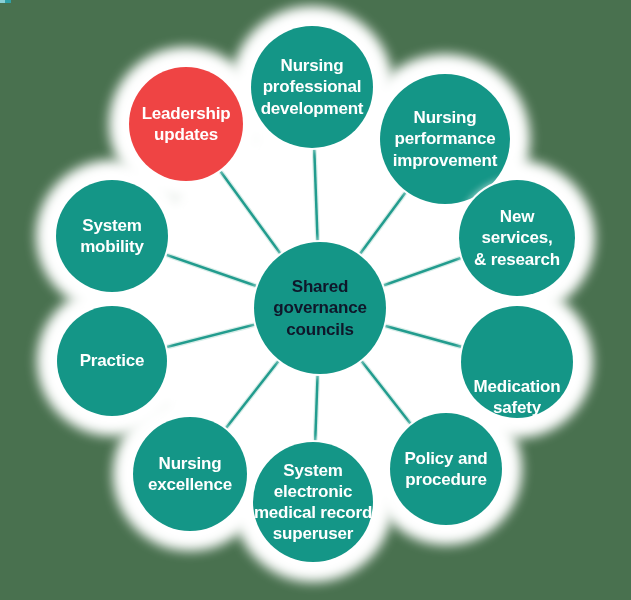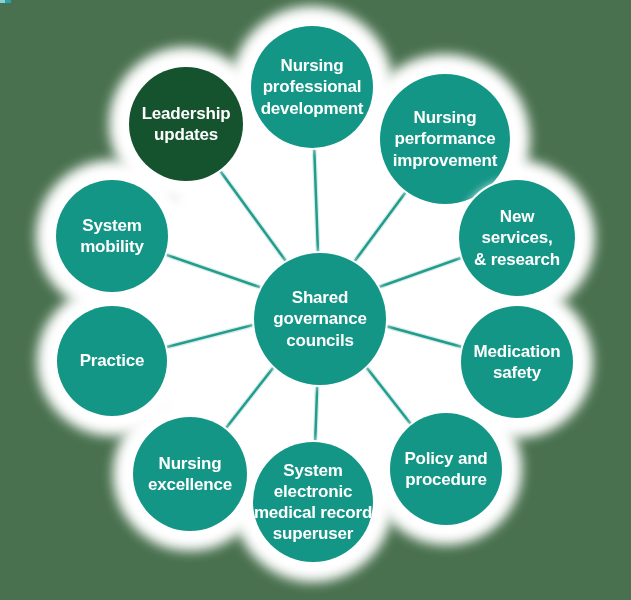--- a/index.html
+++ b/index.html
@@ -65,41 +65,41 @@
       <line x1="320" y1="308" x2="313" y2="502" stroke="#229C8E" stroke-width="2.5"></line>
       <line x1="320" y1="308" x2="190" y2="474" stroke="#D7EDE8" stroke-width="5"></line>
       <line x1="320" y1="308" x2="190" y2="474" stroke="#229C8E" stroke-width="2.5"></line>
       <line x1="320" y1="308" x2="112" y2="361" stroke="#D7EDE8" stroke-width="5"></line>
       <line x1="320" y1="308" x2="112" y2="361" stroke="#229C8E" stroke-width="2.5"></line>
       <line x1="320" y1="308" x2="112" y2="236" stroke="#D7EDE8" stroke-width="5"></line>
       <line x1="320" y1="308" x2="112" y2="236" stroke="#229C8E" stroke-width="2.5"></line>
       <line x1="320" y1="308" x2="186" y2="124" stroke="#D7EDE8" stroke-width="5"></line>
       <line x1="320" y1="308" x2="186" y2="124" stroke="#229C8E" stroke-width="2.5"></line>
     </svg>
-    <div class="node" style="left: 254px; top: 253px; width: 132px; height: 132px; background: rgb(20, 150, 135); color: #ffffff; text-align: center;">
+    <div class="node" style="left: 254px; top: 242px; width: 132px; height: 132px; background: rgb(20, 150, 135); color: #0f172a; text-align: center;">
       <span class="line">Shared</span>
       <span class="line">governance</span>
       <span class="line">councils</span>
     </div>
     <div class="node" style="left: 251px; top: 26px; width: 122px; height: 122px; background: rgb(20, 150, 135); color: rgb(255, 255, 255);">
       <span class="line">Nursing</span>
       <span class="line">professional</span>
       <span class="line">development</span>
     </div>
     <div class="node" style="left: 380px; top: 74px; width: 130px; height: 130px; background: rgb(20, 150, 135); color: rgb(255, 255, 255);">
       <span class="line">Nursing</span>
       <span class="line">performance</span>
       <span class="line">improvement</span>
     </div>
     <div class="node" style="left: 459px; top: 180px; width: 116px; height: 116px; background: rgb(20, 150, 135); color: rgb(255, 255, 255);">
       <span class="line">New</span>
       <span class="line">services,</span>
       <span class="line">&amp; research</span>
     </div>
-    <div class="node" style="left: 461px; top: 306px; width: 112px; height: 112px; background: rgb(20, 150, 135); color: rgb(255, 255, 255);">
+    <div class="node" style="left: 461px; top: 306px; width: 112px; height: 112px; background: rgb(20, 150, 135); color: rgb(255, 255, 255); justify-content: flex-end;">
       <span class="line">Medication</span>
       <span class="line">safety</span>
     </div>
     <div class="node" style="left: 390px; top: 413px; width: 112px; height: 112px; background: rgb(20, 150, 135); color: rgb(255, 255, 255);">
       <span class="line">Policy and</span>
       <span class="line">procedure</span>
     </div>
     <div class="node" style="left: 253px; top: 442px; width: 120px; height: 120px; background: rgb(20, 150, 135); color: rgb(255, 255, 255);">
       <span class="line">System</span>
       <span class="line">electronic</span>
@@ -110,17 +110,17 @@
       <span class="line">Nursing</span>
       <span class="line">excellence</span>
     </div>
     <div class="node" style="left: 57px; top: 306px; width: 110px; height: 110px; background: rgb(20, 150, 135); color: #ffffff;">
       <span class="line">Practice</span>
     </div>
     <div class="node" style="left: 56px; top: 180px; width: 112px; height: 112px; background: rgb(20, 150, 135); color: rgb(255, 255, 255);">
       <span class="line">System</span>
       <span class="line">mobility</span>
     </div>
-    <div class="node" style="left: 129px; top: 67px; width: 114px; height: 114px; background: #14532d; color: rgb(255, 255, 255);">
+    <div class="node" style="left: 129px; top: 67px; width: 114px; height: 114px; background: #ef4444; color: rgb(255, 255, 255);">
       <span class="line">Leadership</span>
       <span class="line">updates</span>
     </div>
   </div>
 
 </body></html>

